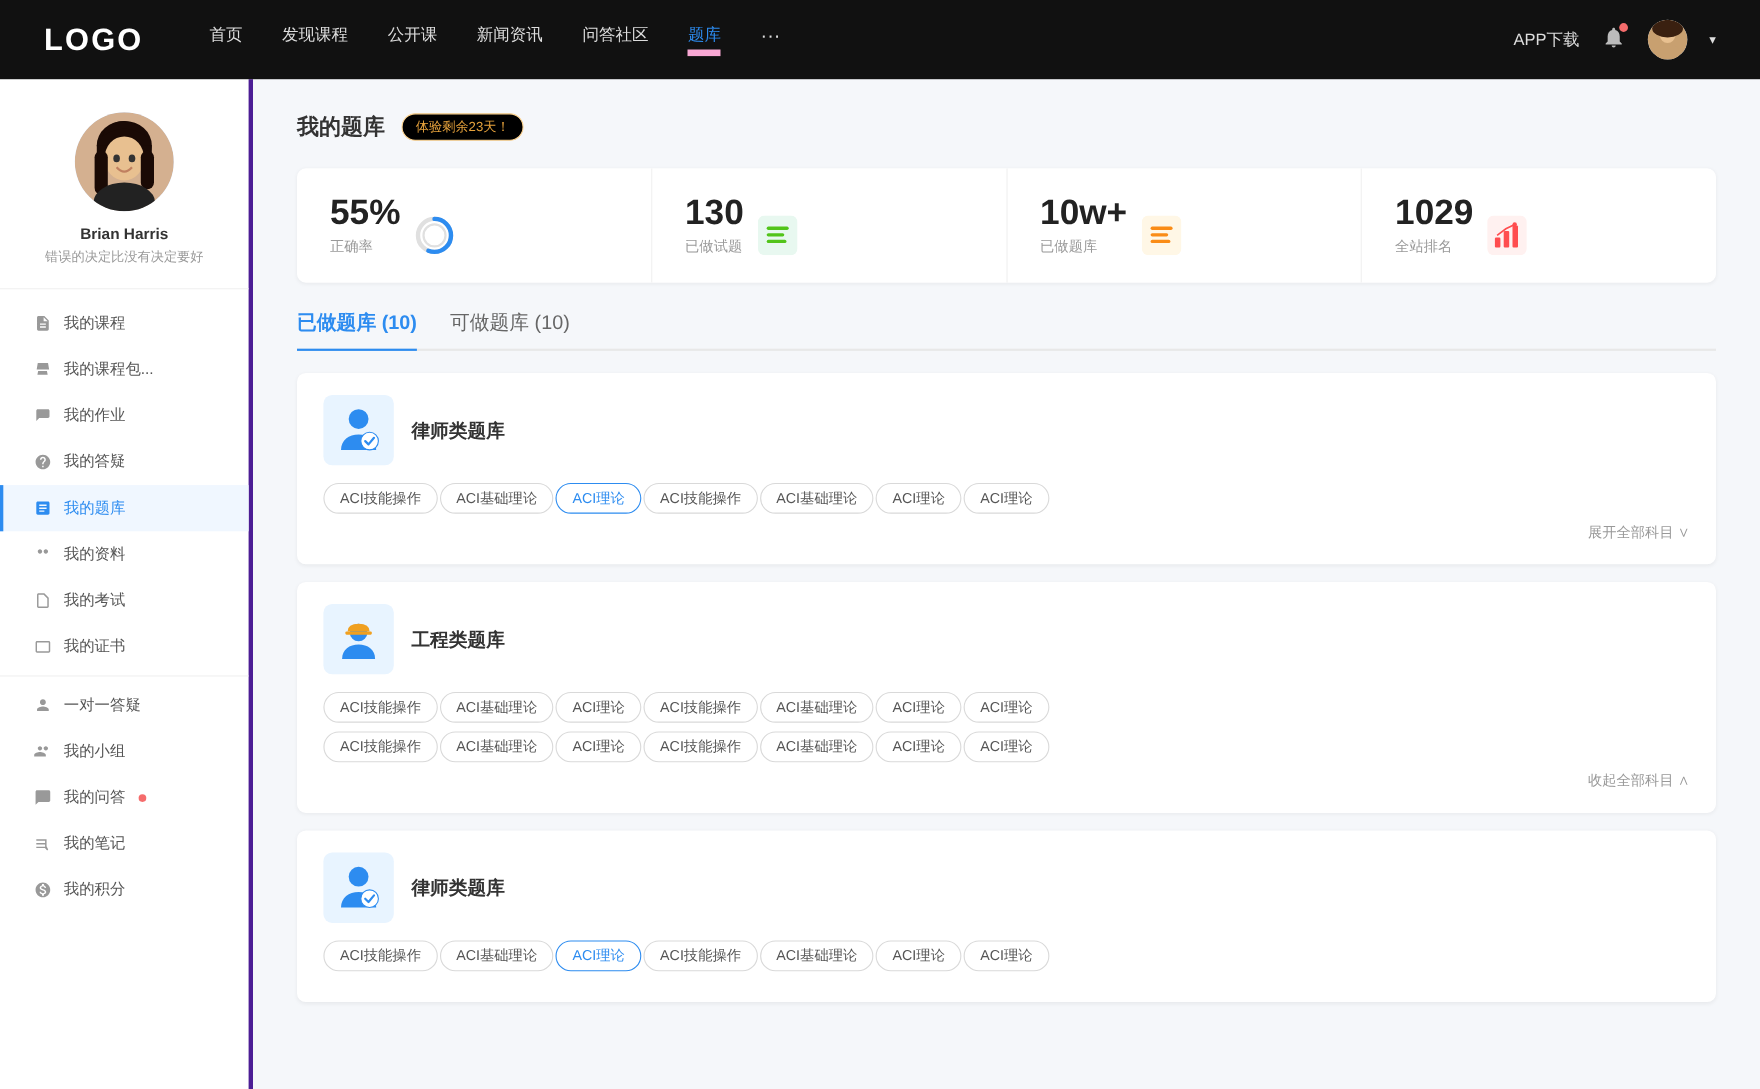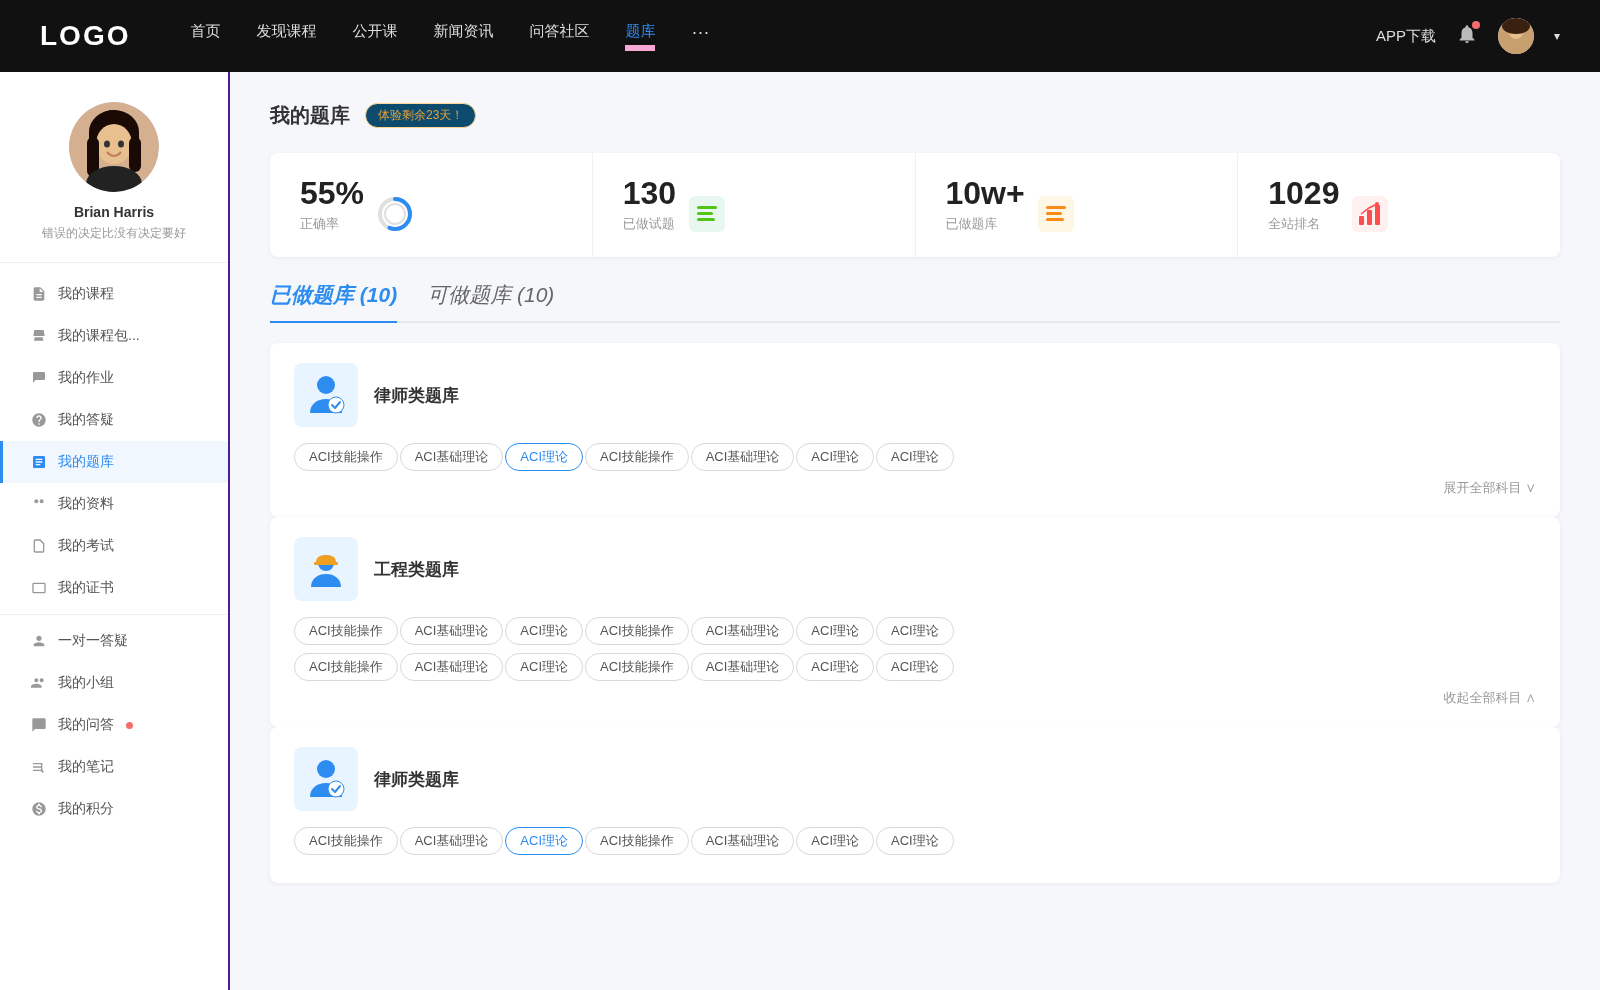--- a/index.html
+++ b/index.html
@@ -71,21 +71,21 @@
       display: flex;
       min-height: calc(990px - 72px);
     }
 
     
     .sidebar {
       width: 230px;
       background: #fff;
       padding: 30px 0 20px;
       flex-shrink: 0;
-      border-right: 2px solid #4c1d95;
+      border-right: 4px solid #4c1d95;
     }
     .sidebar-profile {
       display: flex;
       flex-direction: column;
       align-items: center;
       padding-bottom: 20px;
       border-bottom: 1px solid #f0f0f0;
       margin-bottom: 10px;
     }
     .sidebar-avatar {
@@ -157,21 +157,21 @@
       align-items: center;
       gap: 15px;
       margin-bottom: 24px;
     }
     .page-title {
       font-size: 20px;
       font-weight: 600;
       color: #333;
     }
     .trial-badge {
-      background: #0c4a6e;
+      background: #000000;
       color: #e6a23c;
       border: 1px solid #ffd591;
       border-radius: 20px;
       padding: 3px 12px;
       font-size: 12px;
     }
 
     
     .stats-bar {
       display: flex;
@@ -211,43 +211,43 @@
     }
 
     
     .tabs-bar {
       display: flex;
       gap: 30px;
       margin-bottom: 20px;
       border-bottom: 2px solid #e8e8e8;
     }
     .tab {
-      font-size: 21px;
+      font-size: 18px;
       padding-bottom: 12px;
       cursor: pointer;
       color: #666;
       position: relative;
-      font-style: italic;
     }
     .tab.active {
       color: #2d8cf0;
       font-weight: 600;
     }
     .tab.active::after {
       content: '';
       position: absolute;
       bottom: -2px; left: 0; right: 0;
       height: 2px;
       background: #2d8cf0;
     }
 
     
     .bank-card {
       background: #fff;
       border-radius: 8px;
+      margin-bottom: 16px;
       padding: 20px 24px;
       box-shadow: 0 1px 4px rgba(0,0,0,0.06);
     }
     .bank-card-header {
       display: flex;
       align-items: center;
       gap: 16px;
       margin-bottom: 16px;
     }
     .bank-icon {

